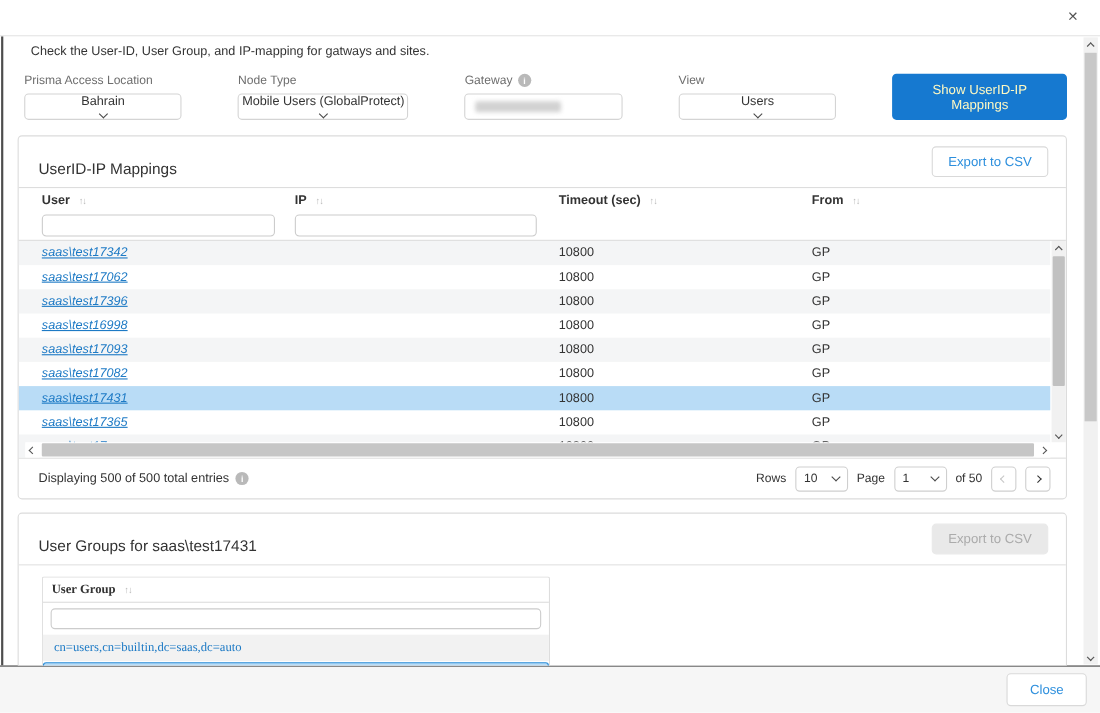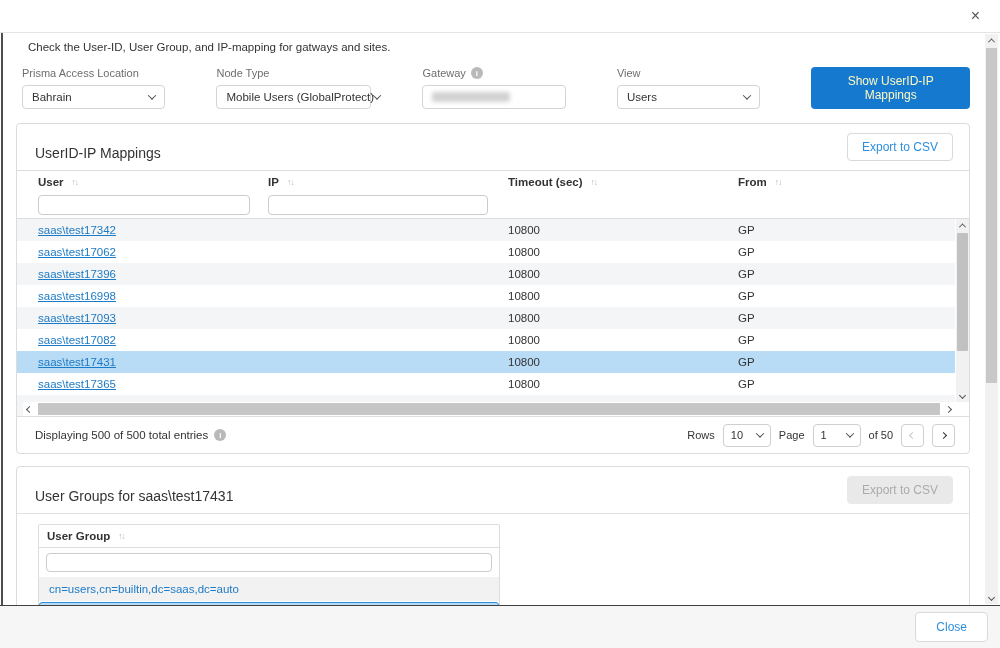--- a/index.html
+++ b/index.html
@@ -17,21 +17,21 @@
   .modal-body { flex:1 1 auto; position:relative; overflow:hidden; padding:6px 30px 0 16px; }
   .left-edge { position:absolute; left:1px; top:0; bottom:0; width:2px; background:#4d4d4d; }
   .subtitle { font-size:11.5px; color:#333; margin:2px 0 14px 12px; }
 
   
   .filters { display:flex; align-items:flex-end; gap:51px; margin-left:6px; }
   .fgroup { width:155px; }
   .flabel { font-size:11px; color:#6e6e6e; margin-bottom:6px; display:flex; align-items:center; gap:5px; }
   .selectbox, .inputbox { height:24px; border:1px solid #d4d4d4; border-radius:4px; background:#fff;
       display:flex; align-items:center; padding:0 9px; font-size:11.5px; color:#333; }
-  .selectbox { justify-content:space-between; cursor:pointer; }
+  .selectbox { justify-content:space-between; cursor:pointer;flex-direction:column; }
   .chev { width:6px; height:6px; border-right:1.6px solid #4a4a4a; border-bottom:1.6px solid #4a4a4a;
       transform:rotate(45deg) translate(-1px,-1px); flex:0 0 auto; }
   .info-dot { width:12px; height:12px; border-radius:50%; background:#b9b9b9; color:#fff; font-size:8px;
       font-weight:700; display:inline-flex; align-items:center; justify-content:center; font-style:normal; }
   .redact { background:#d2d2d2; border-radius:2px; filter:blur(2px); }
   .gw-redact { width:78px; height:10px; }
   .primary-btn { margin-left:auto; background:#1679d0; color:#fef9c3; border:none; border-radius:4px;
       font-size:12px; padding:7px 14px; cursor:pointer; font-family:inherit; }
 
   
@@ -49,21 +49,21 @@
   .sort-ic { font-size:8.5px; color:#b5b5b5; letter-spacing:-1px; font-weight:400; }
   .filterrow { height:27px; border-bottom:1px solid #ddd; align-items:center; }
   .colfilter { height:20px; border:1px solid #ccc; border-radius:4px; background:#fff; font-size:11px; padding:0 6px; font-family:inherit; }
   .colfilter.user { width:212px; } .colfilter.ip { width:220px; }
 
   .rows-wrap { position:relative; height:197px; overflow:hidden; }
   .rows-clip { margin-right:14px; overflow:hidden; height:197px; }
   .trow { height:22px; font-size:11.5px; }
   .trow.stripe { background:#f4f5f6; }
   .trow.selected { background:#b9dcf6; }
-  .ulink { color:#1d7ac5; text-decoration:underline; cursor:pointer; }
+  .ulink { color:#1d7ac5; text-decoration:underline; cursor:pointer;font-style:italic; }
   .ip-redact { width:88px; height:12px; }
   .trow .cell { color:#333; }
 
   
   .hscroll { position:absolute; left:6px; right:14px; bottom:0; height:14px; display:flex; align-items:center; gap:2px; background:#fff; }
   .h-arrow { width:13px; height:13px; display:flex; align-items:center; justify-content:center; background:#fff; cursor:pointer; }
   .h-arrow .chv { width:5px; height:5px; border-right:1.6px solid #555; border-bottom:1.6px solid #555; }
   .chv.left { transform:rotate(135deg); } .chv.right { transform:rotate(-45deg); }
   .h-track { flex:1; height:12px; background:#c6c6c6; border-radius:1px; cursor:pointer; }
 
@@ -82,21 +82,21 @@
   .mini-select { height:23px; min-width:48px; border:1px solid #cfcfcf; border-radius:4px; display:flex;
       align-items:center; justify-content:space-between; padding:0 7px; font-size:11px; background:#fff; cursor:pointer; }
   .pg-btn { width:23px; height:23px; border:1px solid #cfcfcf; border-radius:4px; background:#fff;
       display:flex; align-items:center; justify-content:center; cursor:pointer; }
   .pg-btn .chv { width:5px; height:5px; border-right:1.8px solid #333; border-bottom:1.8px solid #333; }
   .pg-btn.disabled { cursor:default; } .pg-btn.disabled .chv { border-color:#c7c7c7; }
 
   
   .ug-card { border:1px solid #dcdcdc; border-radius:4px; margin-top:12px; background:#fff; height:260px; }
   .ug-divider { border-top:1px solid #e2e2e2; }
-  .ug-table { margin:10px 0 0 21px; width:462px; border-left:1px solid #ddd; border-top:1px solid #ddd; border-right:1px solid #ddd; border-radius:2px 2px 0 0; }
+  .ug-table { margin:10px 0 0 21px; width:462px; border-left:1px solid #ddd; border-top:1px solid #ddd; border-right:1px solid #ddd; border-radius:2px 2px 0 0;font-family:Liberation Serif, serif; }
   .ug-head { display:flex; align-items:center; gap:8px; font-size:11.5px; font-weight:700; padding:5px 0 5px 8px; border-bottom:1px solid #ddd; }
   .ug-filter-wrap { padding:4px 7px 5px 7px; }
   .ug-filter { width:100%; height:19px; border:1px solid #ccc; border-radius:4px; font-size:11px; padding:0 6px; font-family:inherit; }
   .ug-row { background:#f2f2f2; color:#1d7ac5; font-size:11.5px; padding:6px 10px; margin-bottom:1px; cursor:pointer; }
   .ug-row.selected { background:#b9dcf6; border:1.5px solid #2b8dd8; border-radius:3px; margin-bottom:2px; }
 
   
   .outer-scroll { position:absolute; top:34px; right:2px; bottom:44px; width:13px; background:#f1f1f1;
       display:flex; flex-direction:column; align-items:center; }
   .outer-thumb { width:11px; background:#c8c8c8; height:335px; margin-top:1px; cursor:pointer; }

